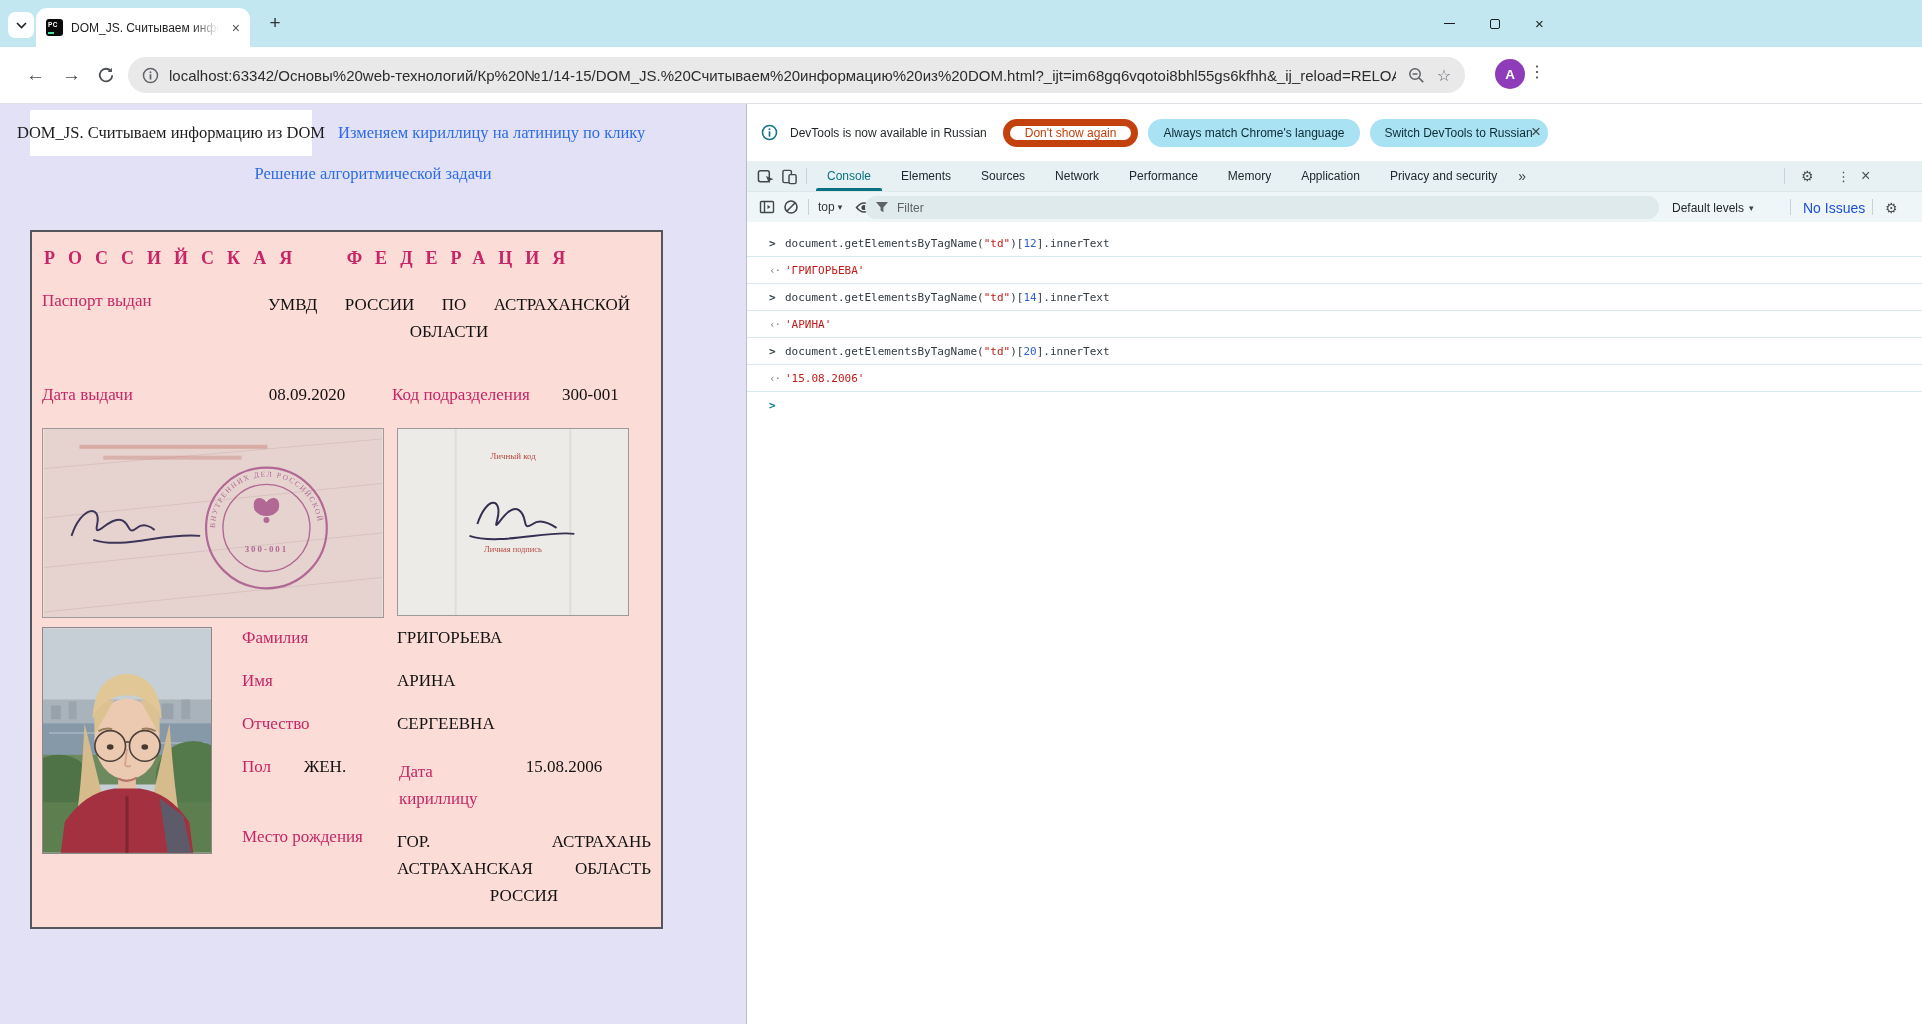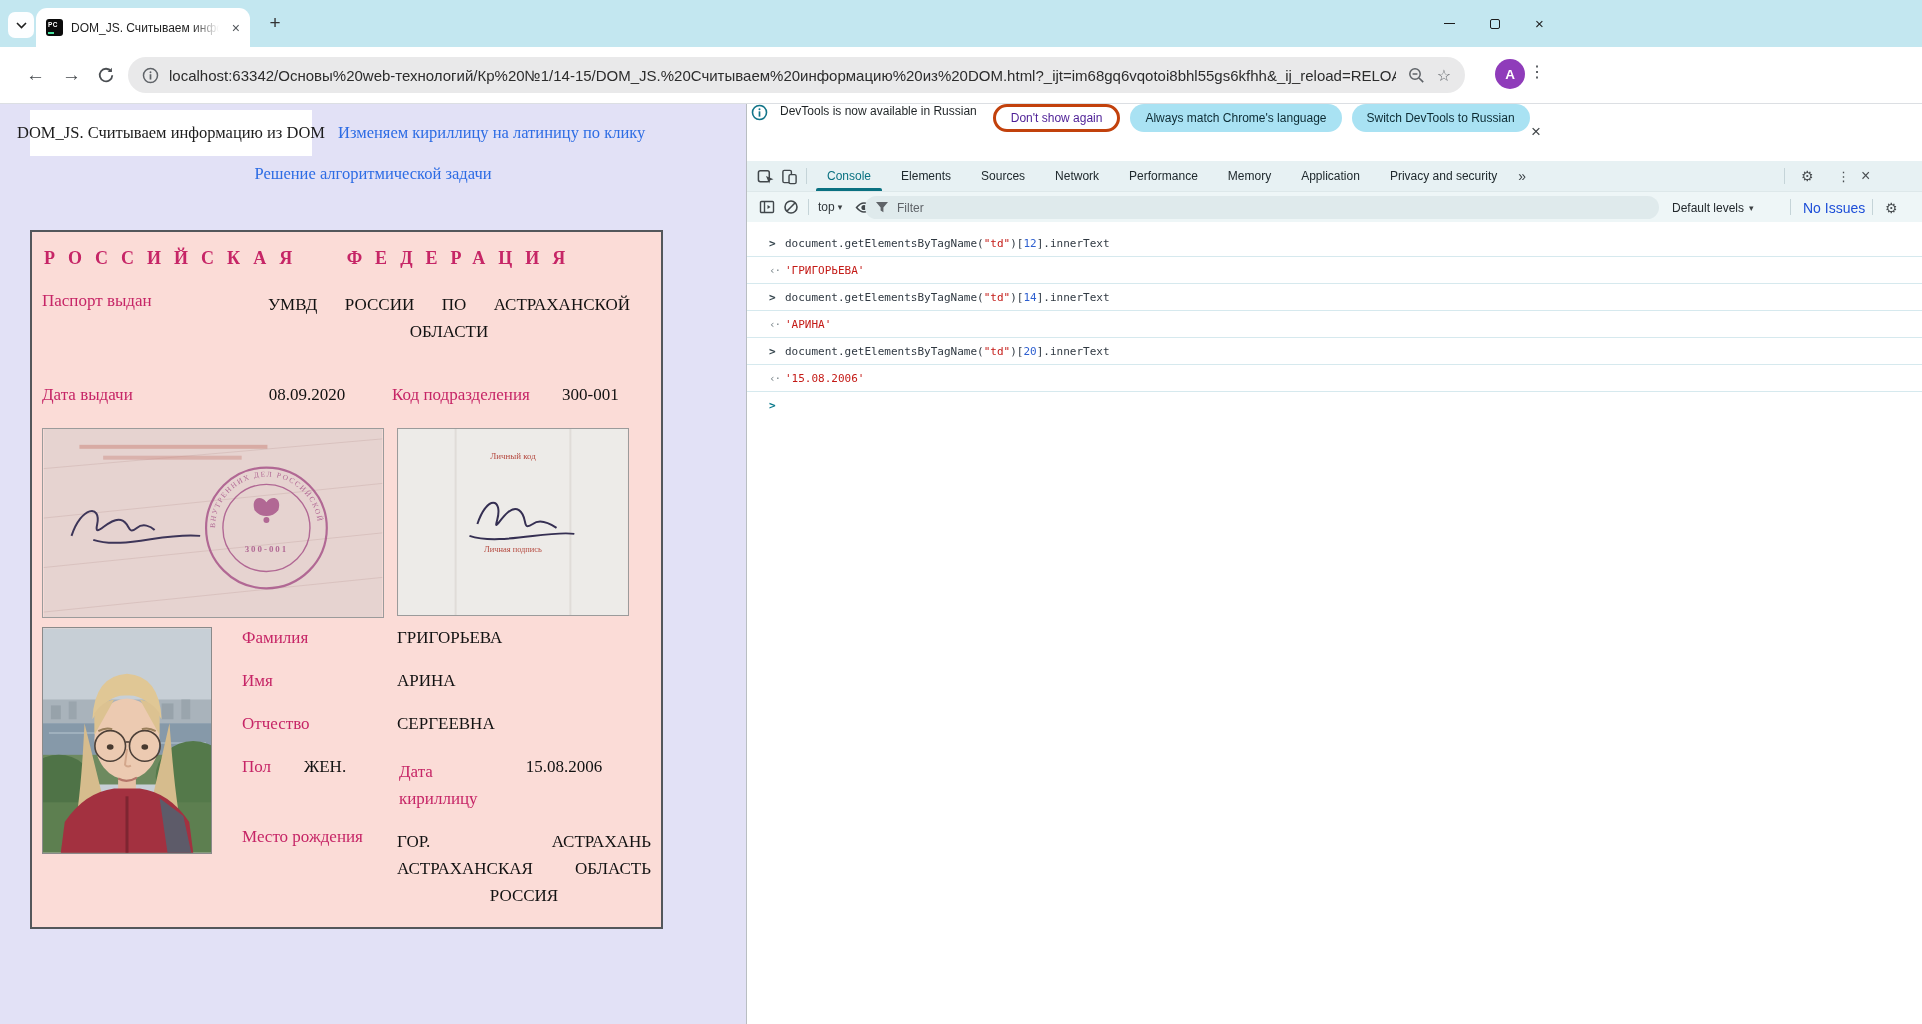--- a/index.html
+++ b/index.html
@@ -67,24 +67,24 @@
   .sex-row { display:flex; margin-bottom:16px; line-height:17px;justify-content:space-between; }
   .sex-label { width:62px; color:#c62566; }
   .sex-value { width:95px; color:#121212; }
   .birth-label { width:78px; line-height:27px; color:#c62566; }
   .birth-value { flex:1; text-align:center; color:#121212; }
   .place-row { display:flex; }
   .place-label { width:155px; color:#c62566; line-height:17px; }
   .place-value { width:254px; margin-left:0; line-height:27px; text-align:justify; text-align-last:center; color:#121212; }
 
   
-  .dt-notification { position:relative; height:57px; background:#fff; display:flex; padding-left:4px; }
+  .dt-notification { position:relative; height:57px; background:#fff; display:flex; align-items:center; padding-left:14px; }
   .nb-msg { margin-left:12px; font-size:12px; color:#1f2426; }
   .nb-btn { height:28px; border-radius:14px; display:flex; align-items:center; padding:0 15px; font-size:12px; white-space:nowrap; cursor:default; }
-  .nb-outline { border:3px solid #c2410c; color:#4c1d95; margin-left:16px; background:#fff; }
+  .nb-outline { border:7px solid #c2410c; color:#c2410c; margin-left:16px; background:#fff; }
   .nb-tonal { background:#a9e2f3; color:#0d2b33; margin-left:10px; }
   .nb-close { position:absolute; left:784px; top:18px; font-size:17px; color:#414649; }
 
   .dt-tabbar { position:relative; height:30px; background:#e7f1f3; display:flex; align-items:center; padding-left:6px; }
   .bar-ic { display:flex; align-items:center; justify-content:center; width:24px; height:24px; flex:0 0 auto; }
   .vsep { width:1px; height:16px; background:#c5d4d8; margin:0 5px; flex:0 0 auto; }
   .dt-tabs { display:flex; height:30px; }
   .dt-tab { padding:0 15px; height:30px; line-height:30px; font-size:12px; color:#202a2e; position:relative; white-space:nowrap; }
   .dt-tab.active { color:#0a7181; }
   .dt-tab.active::after { content:""; position:absolute; left:4px; right:4px; bottom:0; height:3px; background:#0a7181; border-radius:2px 2px 0 0; }

